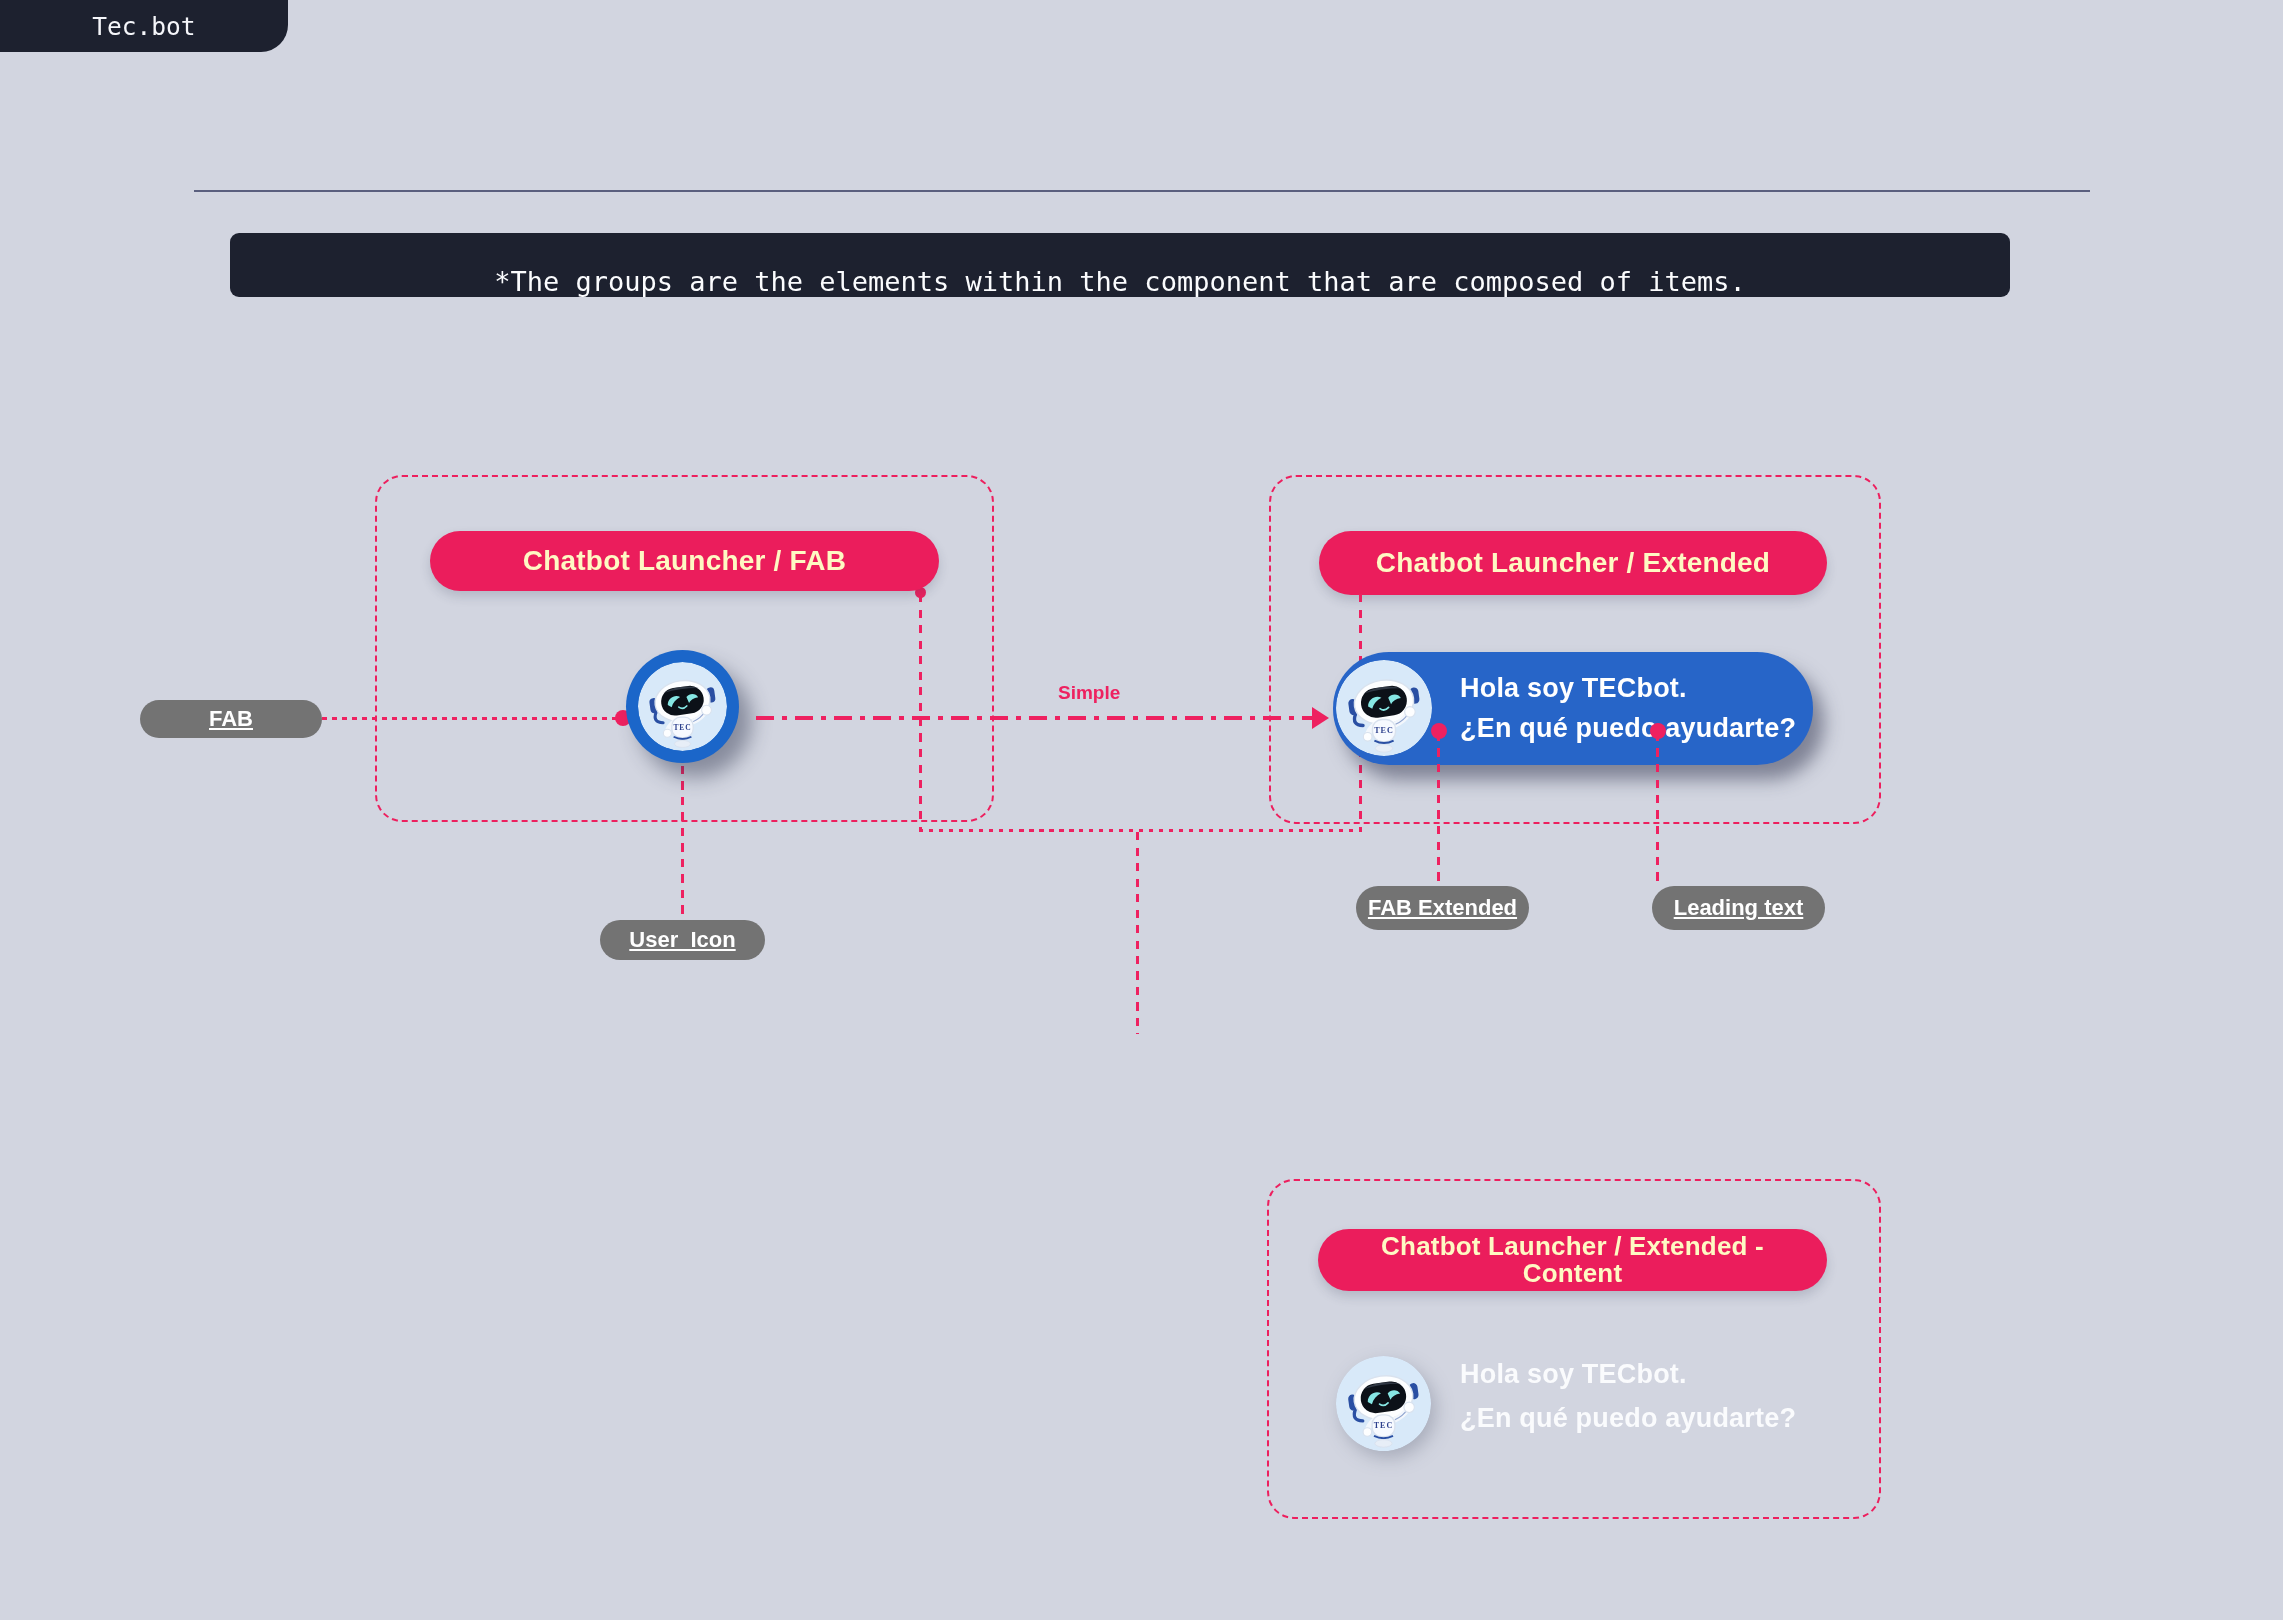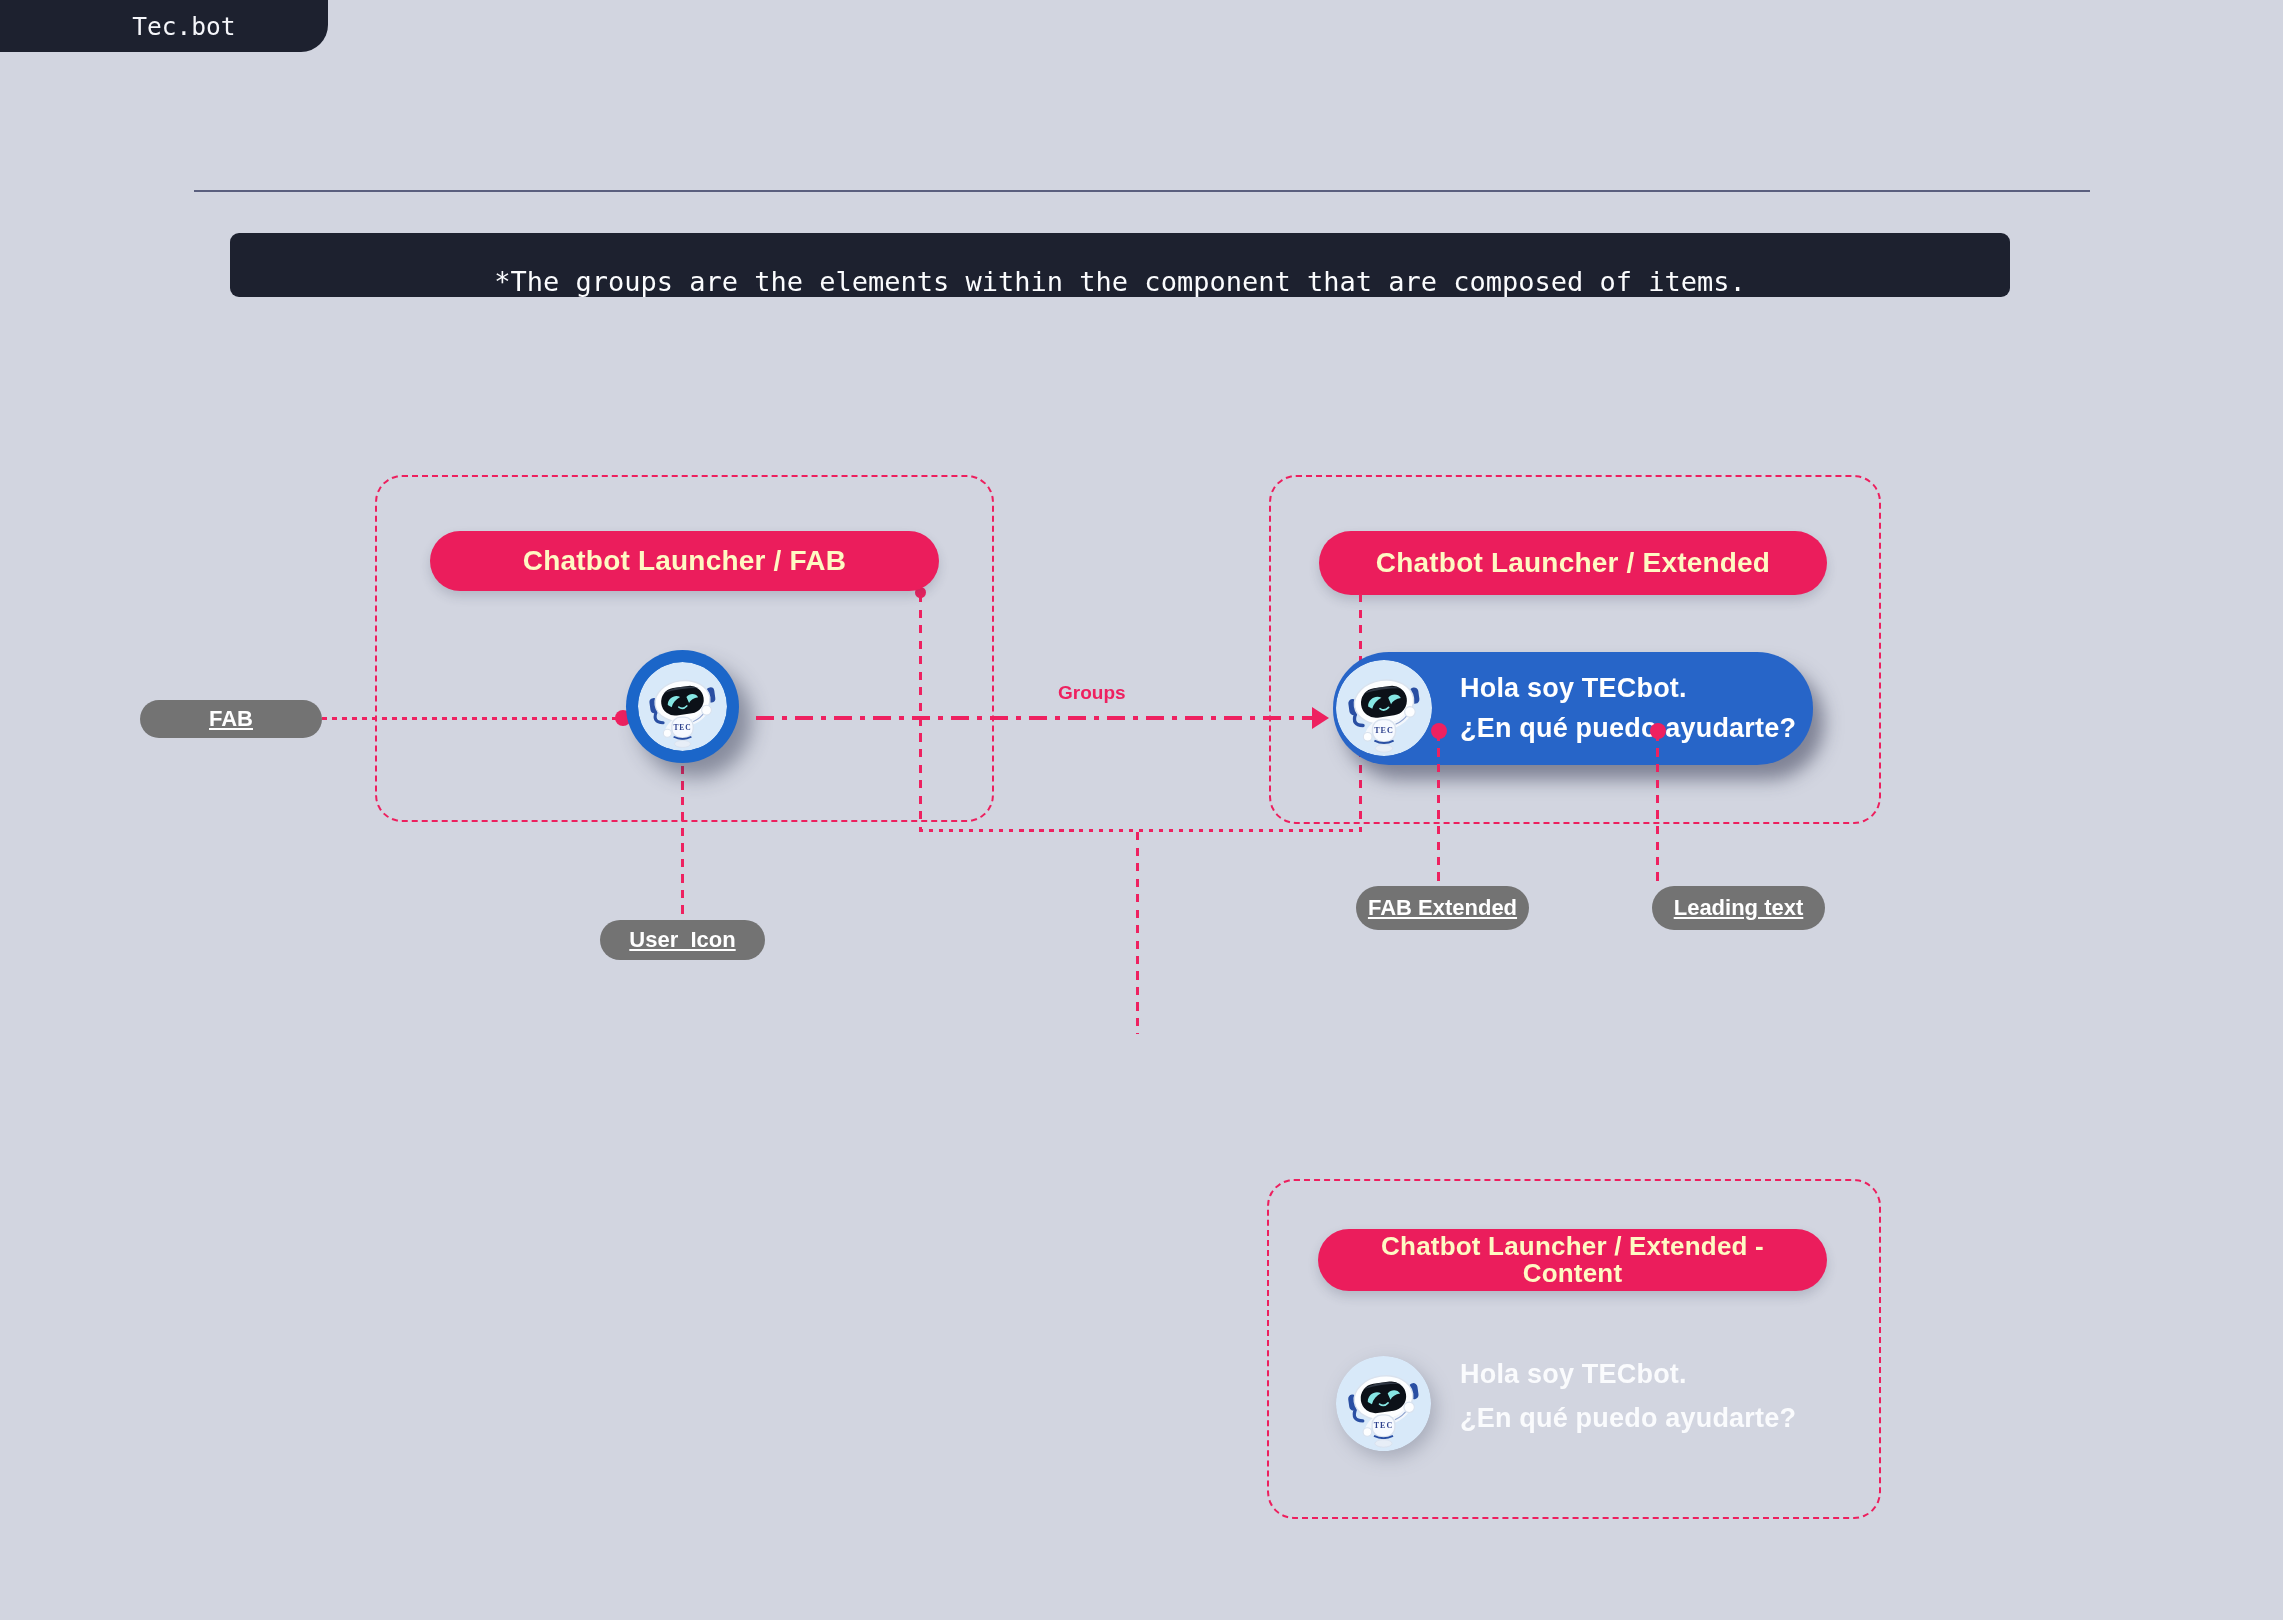--- a/index.html
+++ b/index.html
@@ -4,21 +4,21 @@
 <style>
   html,body{margin:0;padding:0;background:#b9bcc9;}
   .canvas{
     position:relative;width:2284px;height:1620px;overflow:hidden;
     background:#D2D5E0;
     font-family:"Liberation Sans",sans-serif;
   }
   
   .tab{
     position:absolute;left:0;top:0;width:288px;height:52px;background:#1D212F;
-    border-radius:0 0 27px 0;display:flex;align-items:center;justify-content:center;padding-left:40px;
+    border-radius:0 0 27px 0;display:flex;align-items:center;justify-content:center;
   }
   .tab span{color:#F5F6FA;font-family:"DejaVu Sans Mono",monospace;font-size:24.5px;}
   .page-title{
     position:absolute;left:0;top:145px;width:2284px;text-align:center;
     color:#363A52;font-size:27px;letter-spacing:0.5px;font-weight:500;
   }
   .hr{position:absolute;left:194px;top:190px;width:1896px;height:1.8px;background:#5A5F7E;}
   .banner{
     position:absolute;left:230px;top:233px;width:1780px;height:64px;background:#1D212F;
     border-radius:9px;display:flex;align-items:flex-end;justify-content:center;
@@ -125,21 +125,21 @@
   </div>
 
   <div class="gbox l"></div>
   <div class="gbox r"></div>
   <div class="gbox b"></div>
 
   <div class="dot-h under" style="left:322px;top:717px;width:300px;"></div>
   <div class="cdot" style="left:615px;top:710px;width:16.4px;height:16.4px;"></div>
   <div class="dashdot-h under" style="left:756px;top:716px;width:556px;"></div>
   <div class="arrow-r" style="left:1312px;top:707px;"></div>
-  <div class="hover-lbl">Groups</div>
+  <div class="hover-lbl">Simple</div>
   <div class="dash-v" style="left:681px;top:766px;height:151px;"></div>
   <div class="cdot" style="left:915px;top:587px;width:11px;height:11px;"></div>
   <div class="dash-v" style="left:919px;top:594px;height:238px;"></div>
   <div class="dot-h under" style="left:919px;top:829px;width:443px;"></div>
   <div class="dash-v under" style="left:1359px;top:594px;height:238px;"></div>
   <div class="dash-v" style="left:1136px;top:832px;height:202px;"></div>
 
   <div class="hpill l">Chatbot Launcher / FAB</div>
   <div class="fab-btn">
     <svg class="avatar" viewBox="0 0 100 100">

